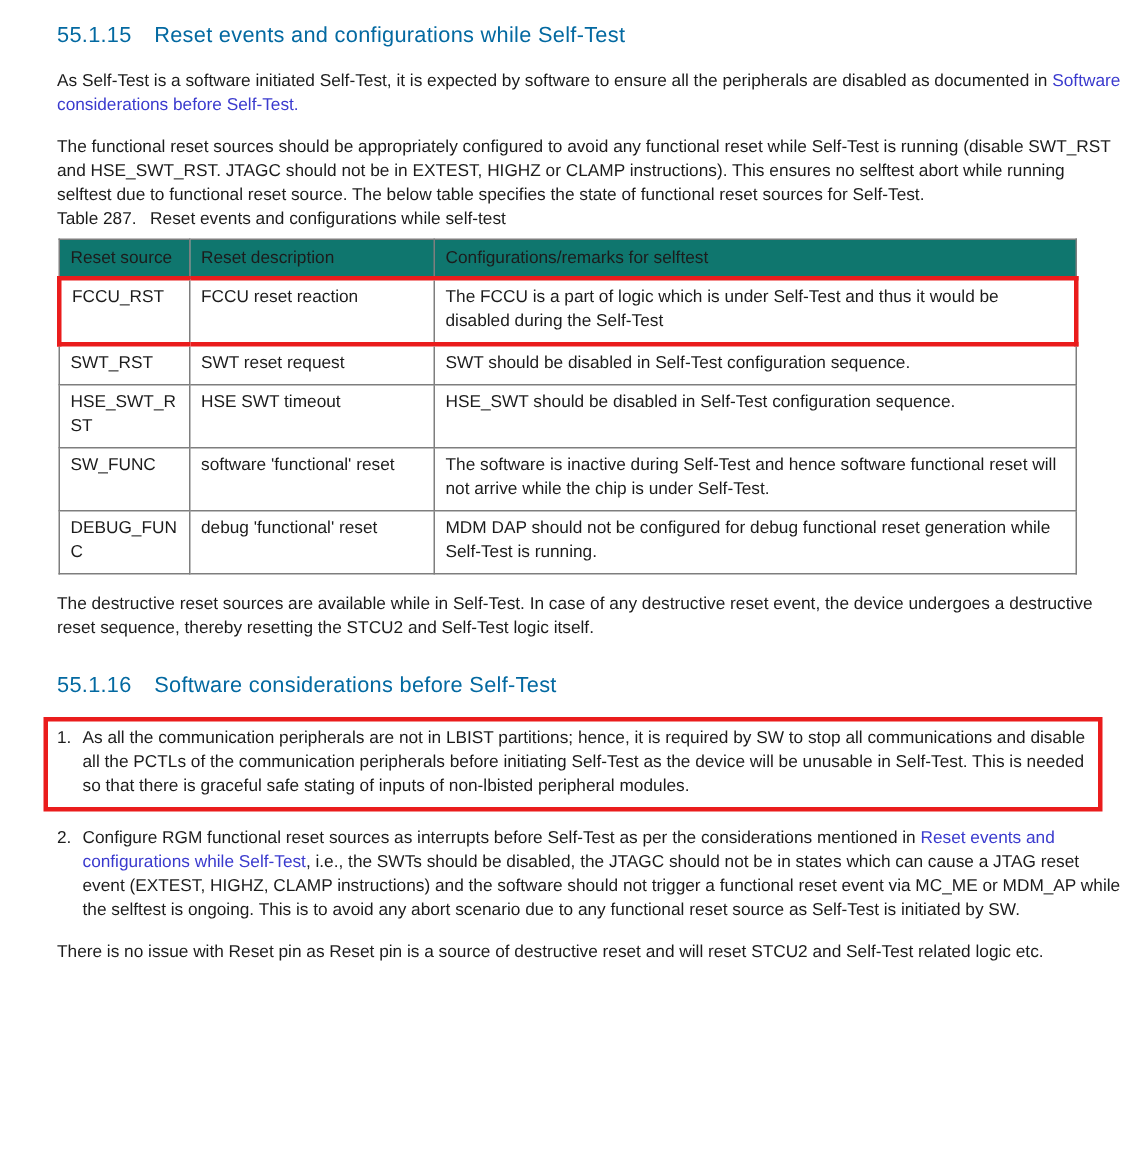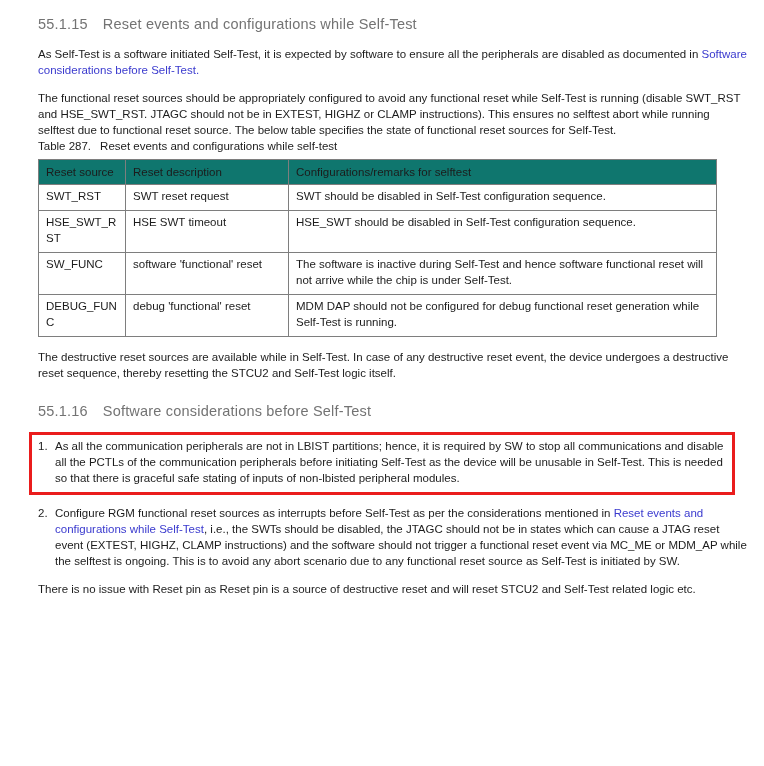--- a/index.html
+++ b/index.html
@@ -8,21 +8,21 @@
     font-family:"Liberation Sans","DejaVu Sans",sans-serif;
     color:#1c1c1c;
     font-size:11.5px;
     line-height:16px;
   }
   .page { padding:8px 17px 0 38px; width:764px; }
 
   .sec-heading {
     display:flex; gap:15px;
     font-size:14.5px; line-height:19px;
-    color:#737373; font-weight:400;
+    color:#0369a1; font-weight:400;
     letter-spacing:0.2px;
   }
   .h-1515 { margin-top:7px; }
   .h-1516 { margin-top:21px; }
 
   p.body-par { margin-top:12px; width:710px; }
   a.doclink { color:#3a3ace; text-decoration:none; cursor:pointer; }
 
   .tbl-caption { display:flex; gap:9px; color:#1c1c1c; }
 
@@ -86,20 +86,25 @@
         <col style="width:428px">
       </colgroup>
     <thead>
       <tr>
         <th>Reset source</th>
         <th>Reset description</th>
         <th>Configurations/remarks for selftest</th>
       </tr>
     </thead>
     <tbody>
+      <tr class="highlighted">
+        <td class="col-src">FCCU_RST</td>
+        <td>FCCU reset reaction</td>
+        <td>The FCCU is a part of logic which is under Self-Test and thus it would be disabled during the Self-Test</td>
+      </tr>
       <tr>
         <td class="col-src">SWT_RST</td>
         <td>SWT reset request</td>
         <td>SWT should be disabled in Self-Test configuration sequence.</td>
       </tr>
       <tr>
         <td class="col-src">HSE_SWT_RST</td>
         <td>HSE SWT timeout</td>
         <td>HSE_SWT should be disabled in Self-Test configuration sequence.</td>
       </tr>

